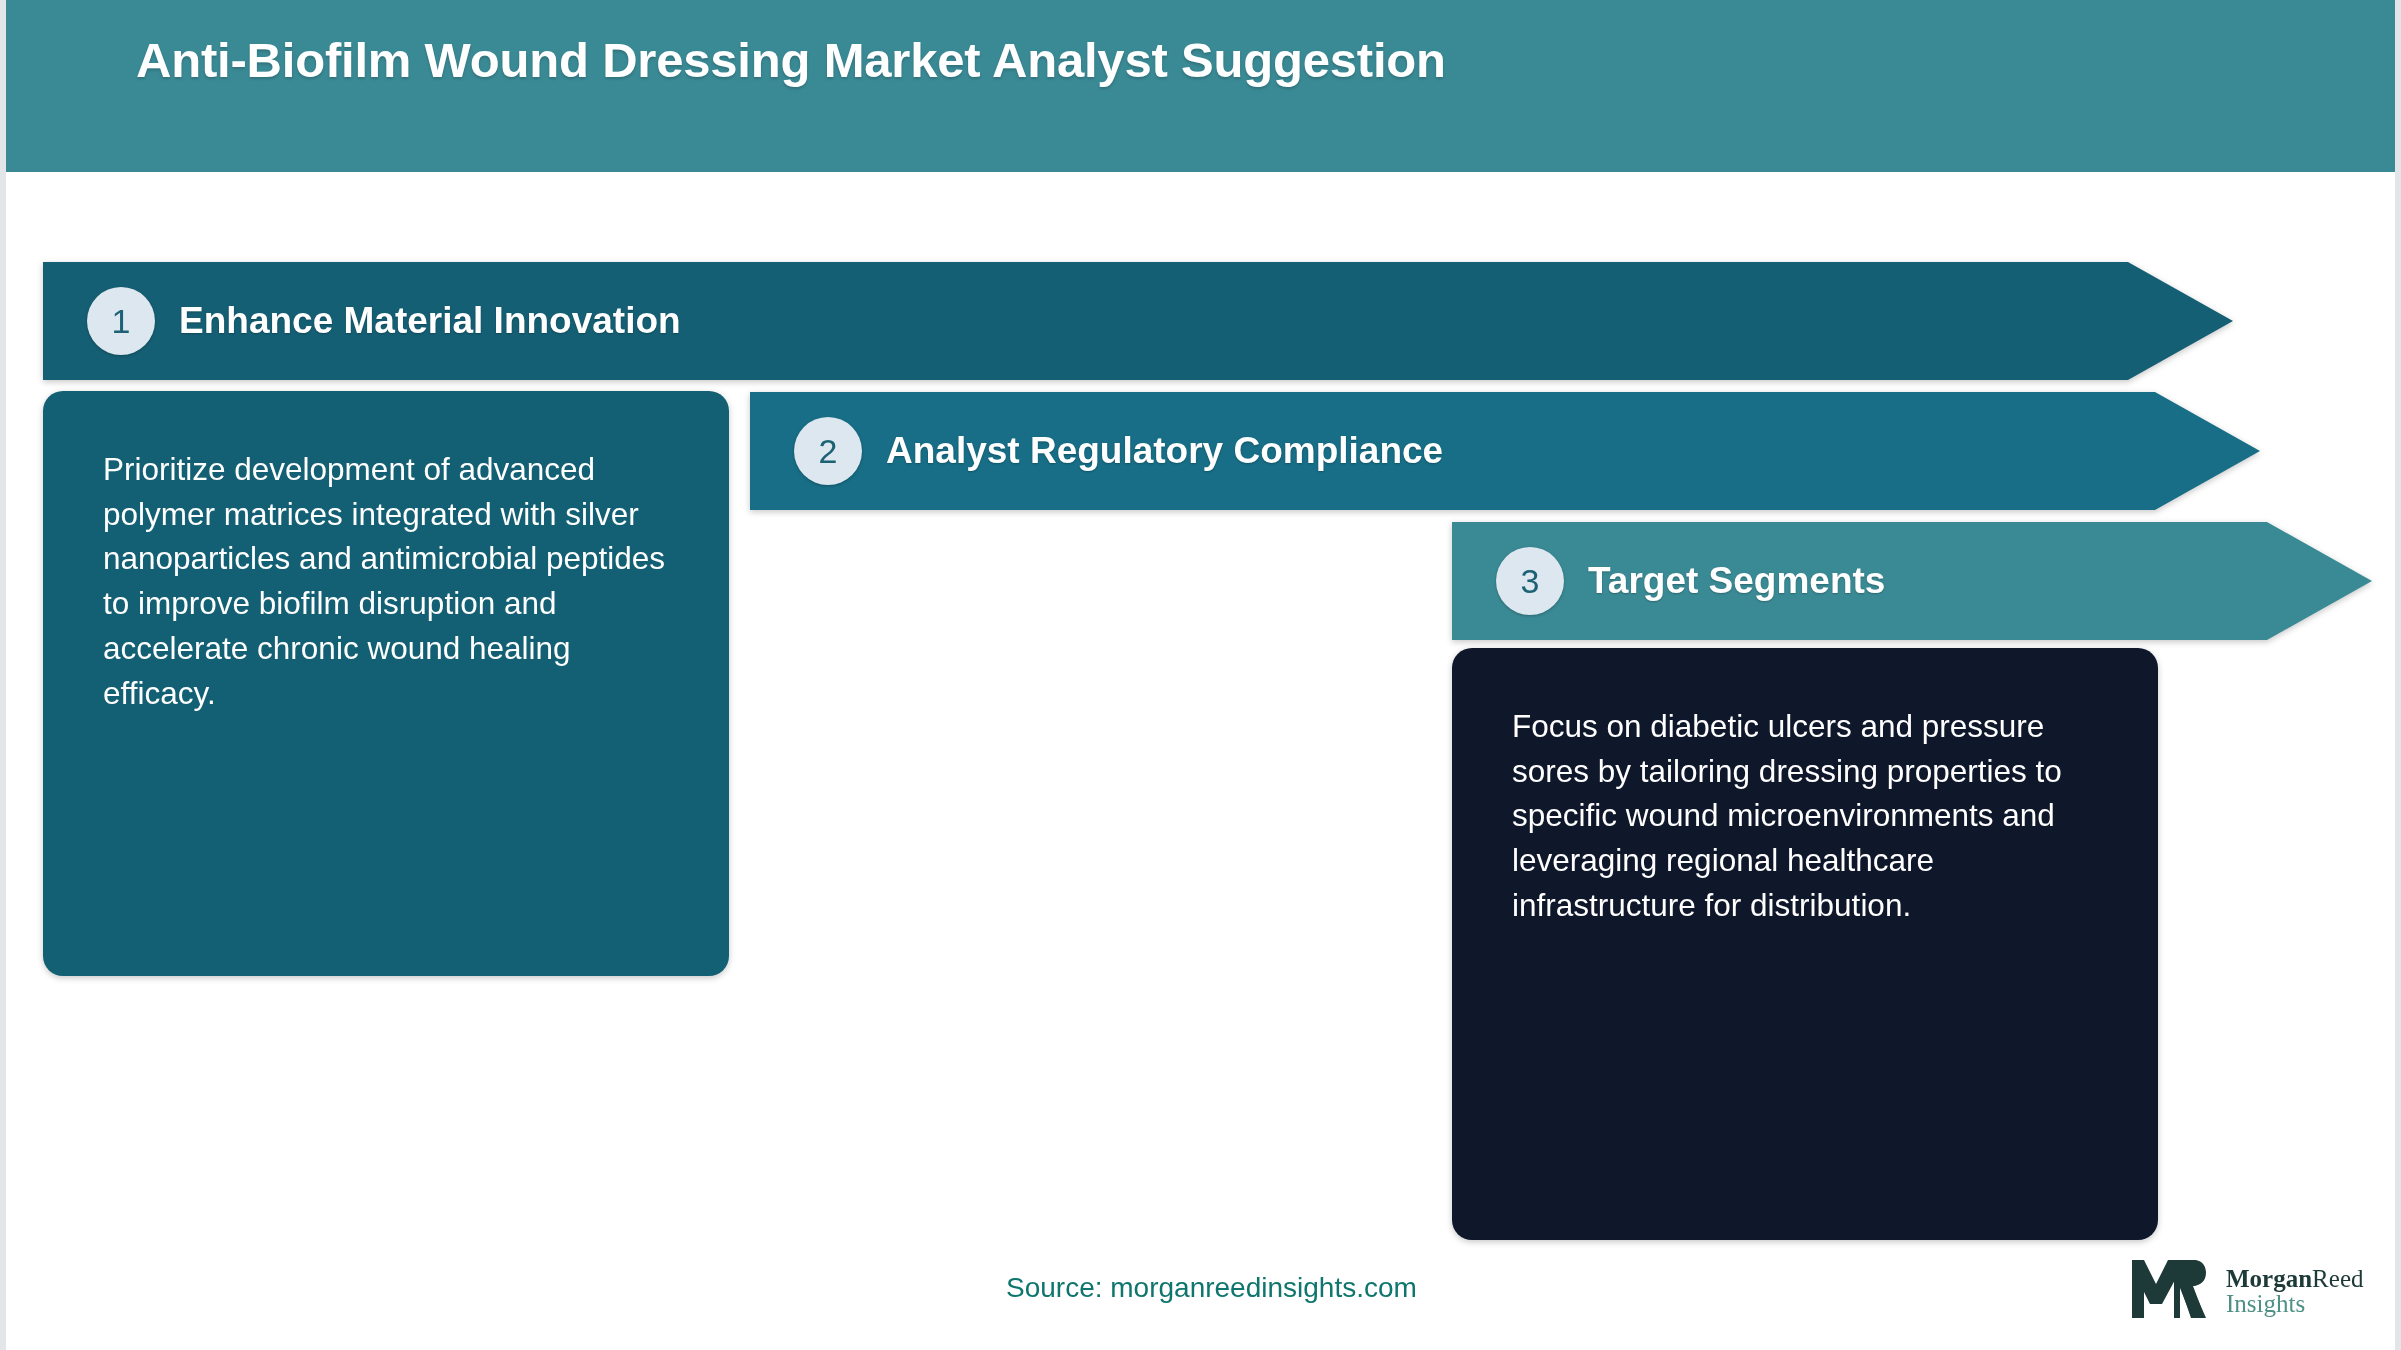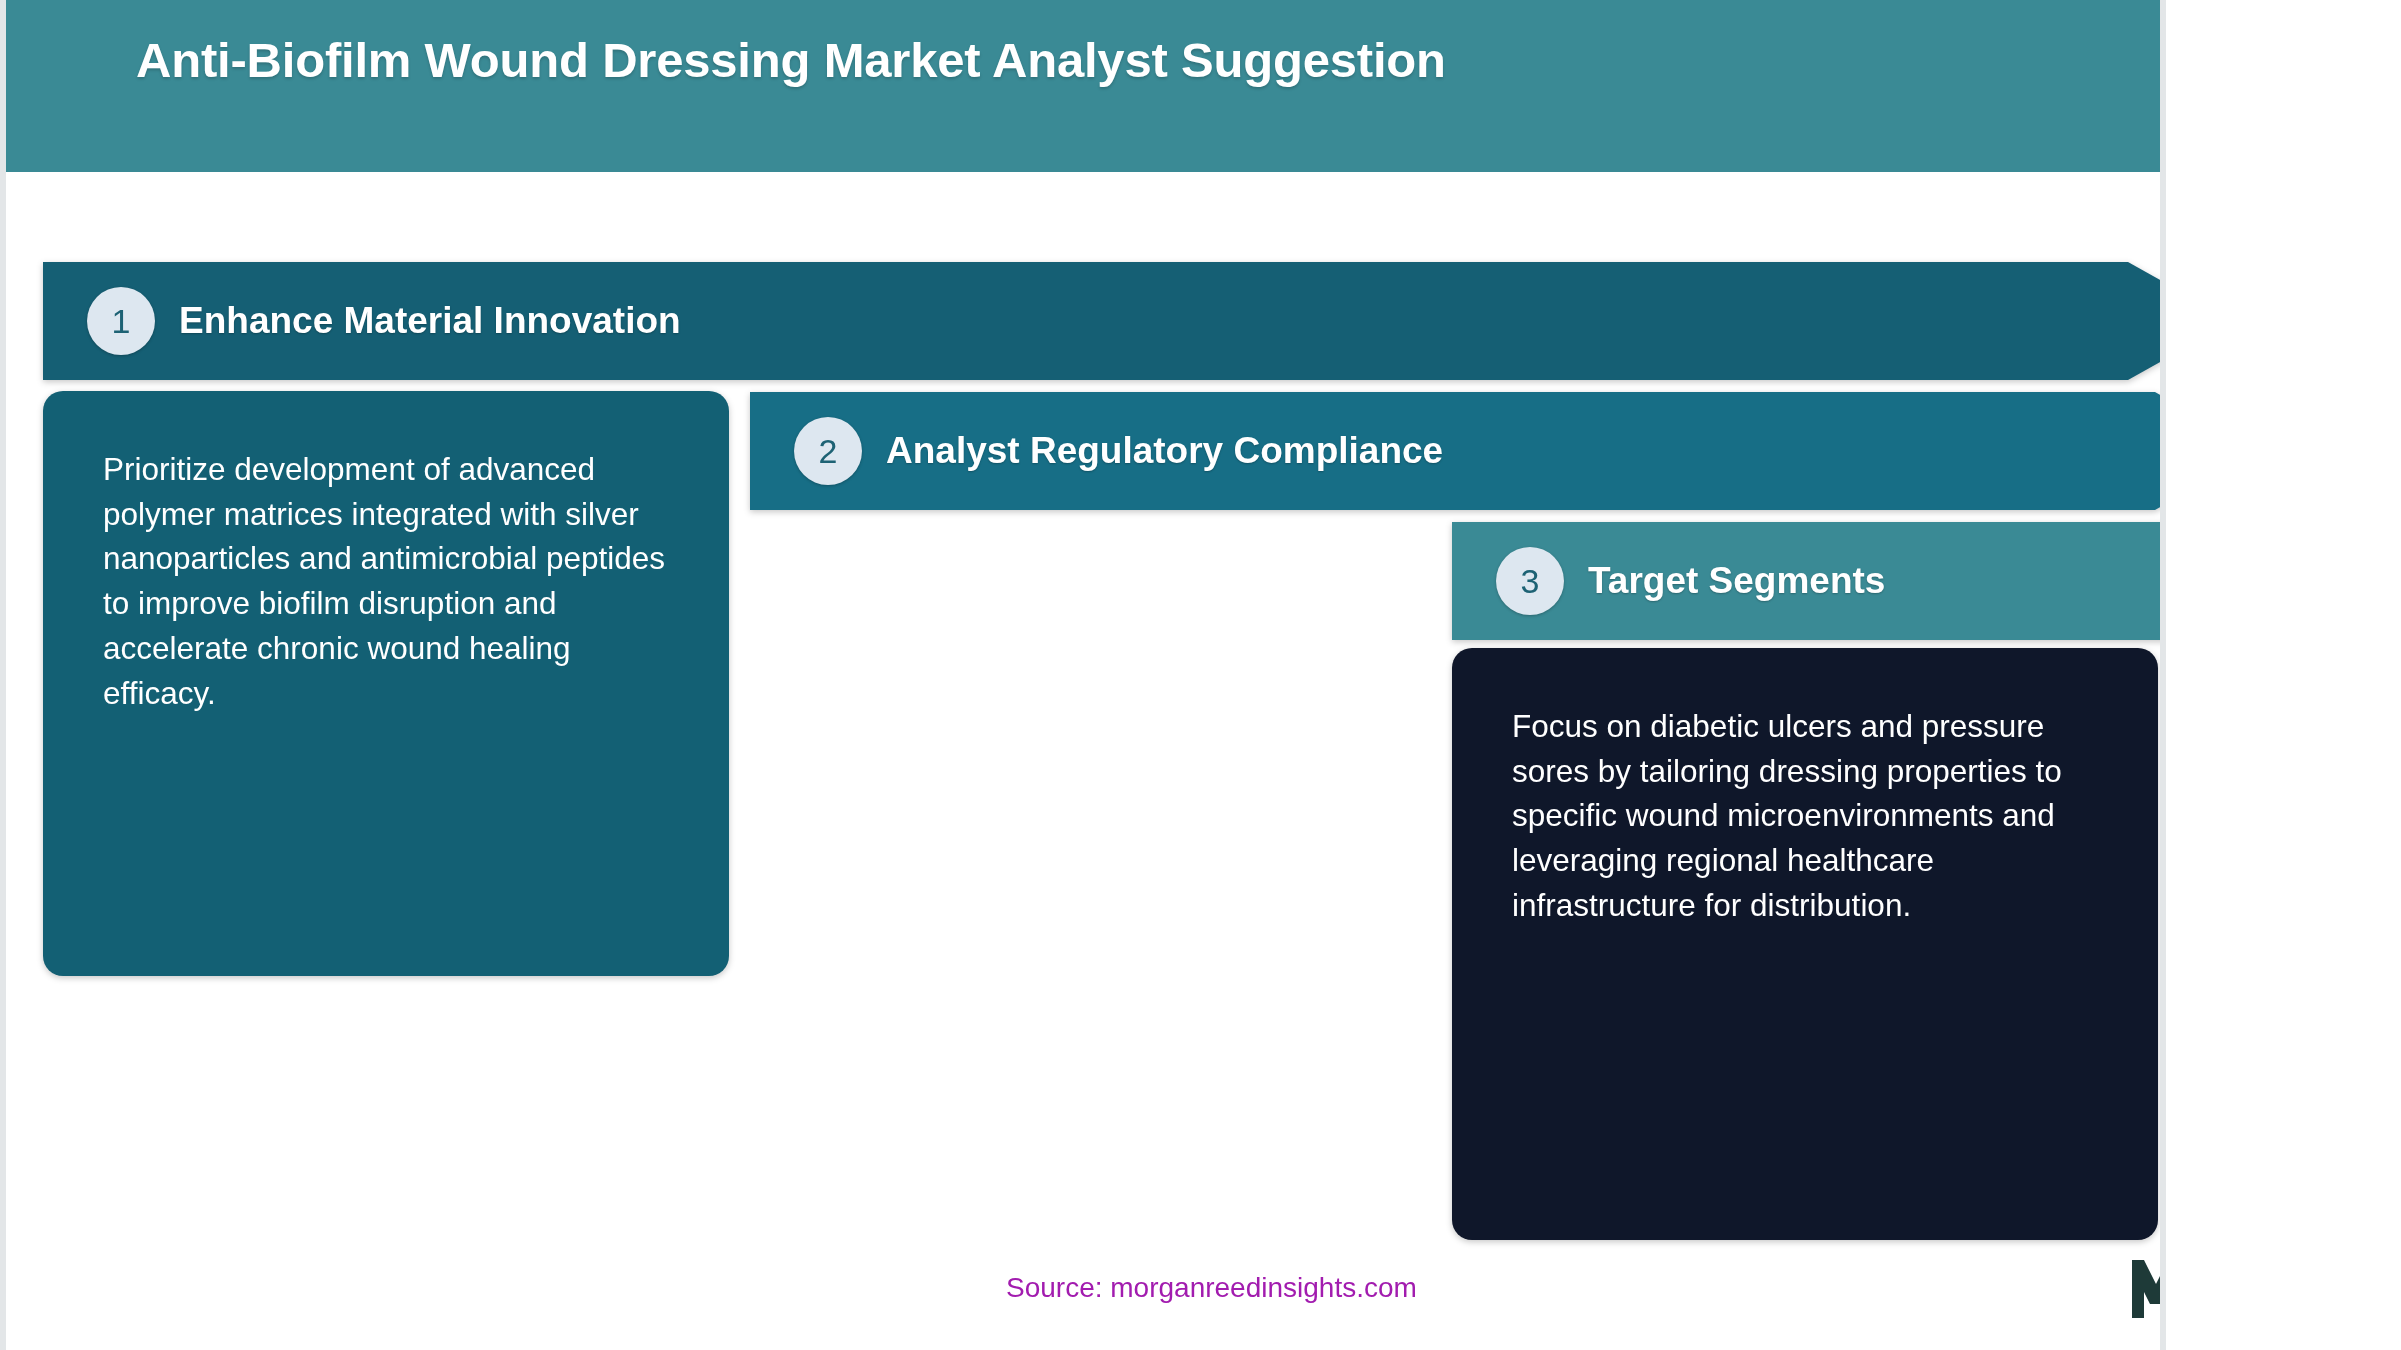--- a/index.html
+++ b/index.html
@@ -12,21 +12,21 @@
     height: 1350px;
     font-family: "Liberation Sans", sans-serif;
     overflow: hidden;
     position: relative;
   }
 
   
   #infographic {
     position: absolute;
     left: 0; top: 0;
-    width: 2166px;
+    width: 2401px;
     height: 1350px;
     background: #ffffff;
     border-left: 6px solid #e3e6e8;
     border-right: 6px solid #e3e6e8;
     box-sizing: border-box;
     overflow: hidden;
   }
 
   
   #title-band {
@@ -109,21 +109,21 @@
     color: #ffffff;
     font-weight: normal;
   }
 
   
   #source-text {
     position: absolute;
     left: 1000px;
     top: 1272px;
     font-size: 28px;
-    color: #a21caf;
+    color: #0f766e;
     white-space: nowrap;
   }
 
   #logo {
     position: absolute;
     left: 2124px;
     top: 1258px;
     display: flex;
     align-items: center;
     gap: 20px;

